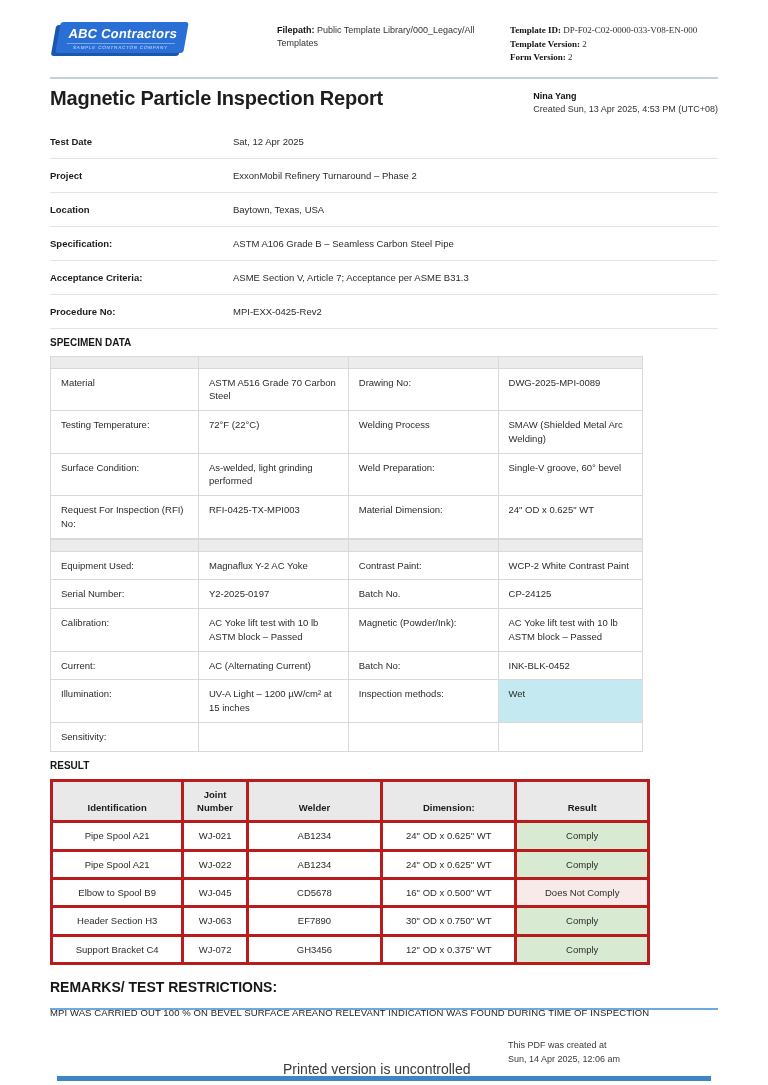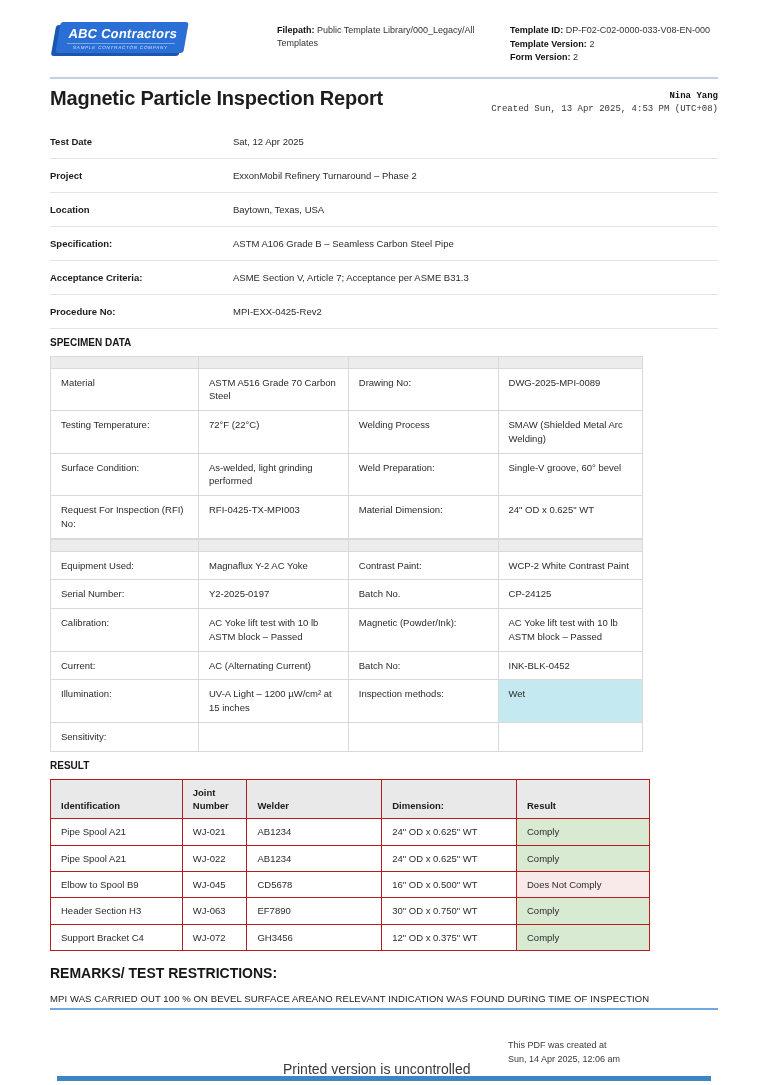--- a/index.html
+++ b/index.html
@@ -15,50 +15,50 @@
   .top-header { display: flex; align-items: flex-start; padding-top: 22px; }
   .logo-wrap { width: 227px; flex: 0 0 227px; }
   .logo {
     display: inline-block; transform: skewX(-10deg); border-radius: 3px;
     background: #2a6fd6; box-shadow: -4px 3px 0 #1b57ae;
     padding: 4px 10px 3px 10px; margin-left: 8px;
   }
   .logo-title { color: #fff; font-weight: bold; font-size: 13px; letter-spacing: 0.2px; white-space: nowrap; }
   .logo-tagline { color: #cfe0f7; font-size: 4.5px; letter-spacing: 0.8px; text-align: center; border-top: 1px solid #7ea9e8; margin-top: 2px; padding-top: 1px; white-space: nowrap; }
   .filepath-block { width: 218px; flex: 0 0 218px; font-size: 9px; line-height: 1.45; padding-top: 2px; }
-  .tpl-block { flex: 1; font-size: 9px; line-height: 1.5; padding-top: 2px; padding-left: 15px; }
+  .tpl-block { flex: 1; font-size: 9px; line-height: 1.5; padding-top: 2px; padding-left: 15px; font-family: Liberation Serif, serif; }
   .hdr-label { font-weight: bold; color: #111; }
   .hdr-value { color: #333; }
   .header-divider { height: 2px; background: #c3d2dd; margin-top: 12px; }
 
   
   .title-row { display: flex; justify-content: space-between; align-items: flex-start; margin-top: 8px; }
   .doc-title { font-size: 20px; font-weight: bold; color: #1d1d1d; letter-spacing: -0.2px; }
-  .author-block { text-align: right; font-size: 9px; line-height: 1.5; padding-top: 3px; font-family: Liberation Mono, monospace; }
+  .author-block { text-align: left; font-size: 9px; line-height: 1.5; padding-top: 3px; }
   .author-name { font-weight: bold; color: #111; }
   .created-at { color: #333; }
 
   
   .meta-rows { margin-top: 8px; }
   .meta-row { display: flex; padding: 11px 0; border-bottom: 1px solid #e4e4e4; font-size: 9.5px; }
   .meta-label { width: 183px; flex: 0 0 183px; font-weight: bold; color: #1b1b1b; }
   .meta-value { color: #2b2b2b; }
 
   
   .section-heading { font-size: 10px; font-weight: bold; color: #161616; margin-top: 8px; margin-bottom: 8px; }
 
   
   table.kv-table { border-collapse: collapse; table-layout: fixed; width: 593px; }
   table.kv-table td { border: 1px solid #d9d9d9; font-size: 9.5px; color: #2b2b2b; padding: 7px 10px; vertical-align: top; line-height: 1.45; }
   tr.strip td { height: 12px; padding: 0; background: #ececec; }
   td[data-status="highlight"] { background: #c4e9f0; }
 
   
   table.result-table { border-collapse: collapse; table-layout: fixed; width: 600px; }
-  table.result-table th, table.result-table td { border: 1px solid #b91c1c; font-size: 9.5px; padding: 6px 10px; vertical-align: bottom; text-align: left; line-height: 1.4; }
+  table.result-table th, table.result-table td { border: 3px solid #b91c1c; font-size: 9.5px; padding: 6px 10px; vertical-align: bottom; text-align: center; line-height: 1.4; }
   table.result-table th { background: #e9e9e9; font-weight: bold; color: #1b1b1b; }
   table.result-table td { color: #2b2b2b; vertical-align: middle; }
   td[data-status="comply"] { background: #d9ead3; }
   td[data-status="does-not-comply"] { background: #f8eae9; }
 
   
   .remarks-heading { font-size: 14px; font-weight: bold; color: #161616; margin-top: 14px; }
   .remarks-text { font-size: 9.5px; color: #222; margin-top: 12px; letter-spacing: 0.1px; }
 
   

